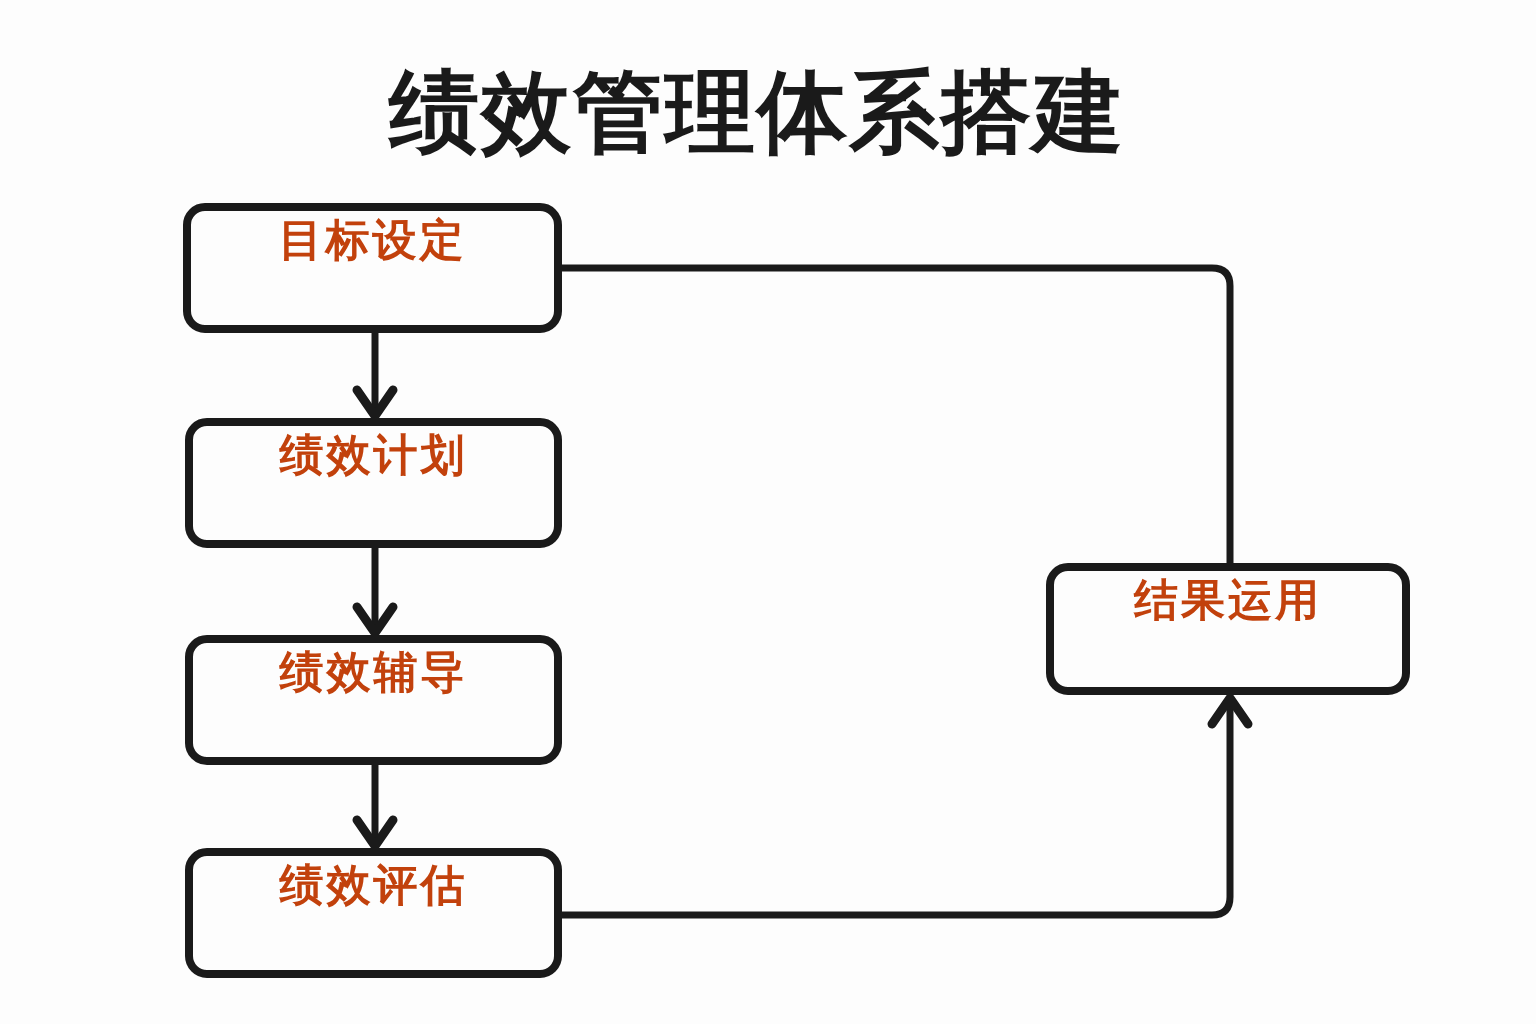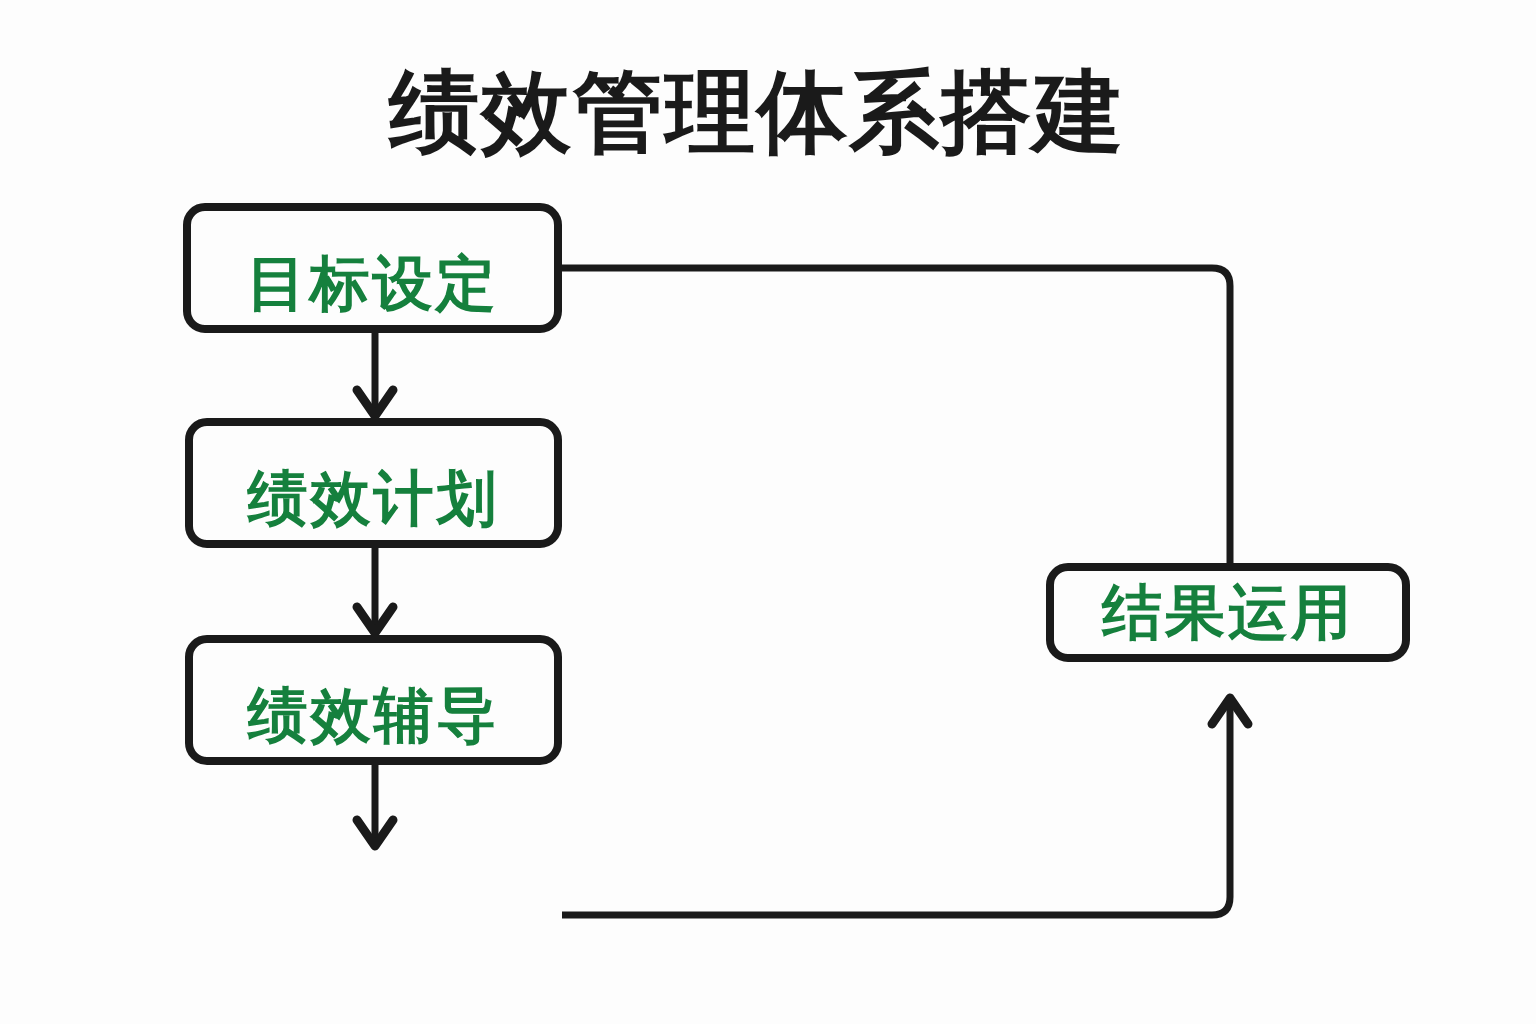--- a/index.html
+++ b/index.html
@@ -31,33 +31,33 @@
     white-space: nowrap;
     margin-left: 48px;
   }
   .node {
     position: absolute;
     box-sizing: border-box;
     border: 8px solid #1a1a1a;
     border-radius: 22px;
     background: #fdfdfd;
     display: flex;
-    align-items: flex-end;
+    align-items: flex-start;
     justify-content: center;
-    color: #15803d;
-    font-size: 60px;
+    color: #c2410c;
+    font-size: 44px;
     font-weight: 700;
     letter-spacing: 3px;
     white-space: nowrap;
   }
   .node-goal   { left: 183px;  top: 203px; width: 379px; height: 130px; }
   .node-plan   { left: 185px;  top: 418px; width: 377px; height: 130px; font-family: Liberation Serif, serif; }
   .node-coach  { left: 185px;  top: 635px; width: 377px; height: 130px; }
   .node-eval   { left: 185px;  top: 848px; width: 377px; height: 130px; }
-  .node-apply  { left: 1046px; top: 563px; width: 364px; height: 99px; }
+  .node-apply  { left: 1046px; top: 563px; width: 364px; height: 132px; }
   svg.connectors {
     position: absolute;
     inset: 0;
     width: 1536px;
     height: 1024px;
     pointer-events: none;
   }
   svg.connectors path {
     fill: none;
     stroke: #1a1a1a;
@@ -98,18 +98,21 @@
   </div>
 
   <div class="node node-plan">
     <span>绩效计划</span>
   </div>
 
   <div class="node node-coach">
     <span>绩效辅导</span>
   </div>
 
+  <div class="node node-eval">
+    <span>绩效评估</span>
+  </div>
 
   <div class="node node-apply">
     <span>结果运用</span>
   </div>
 
 </div>
 
 </body></html>

